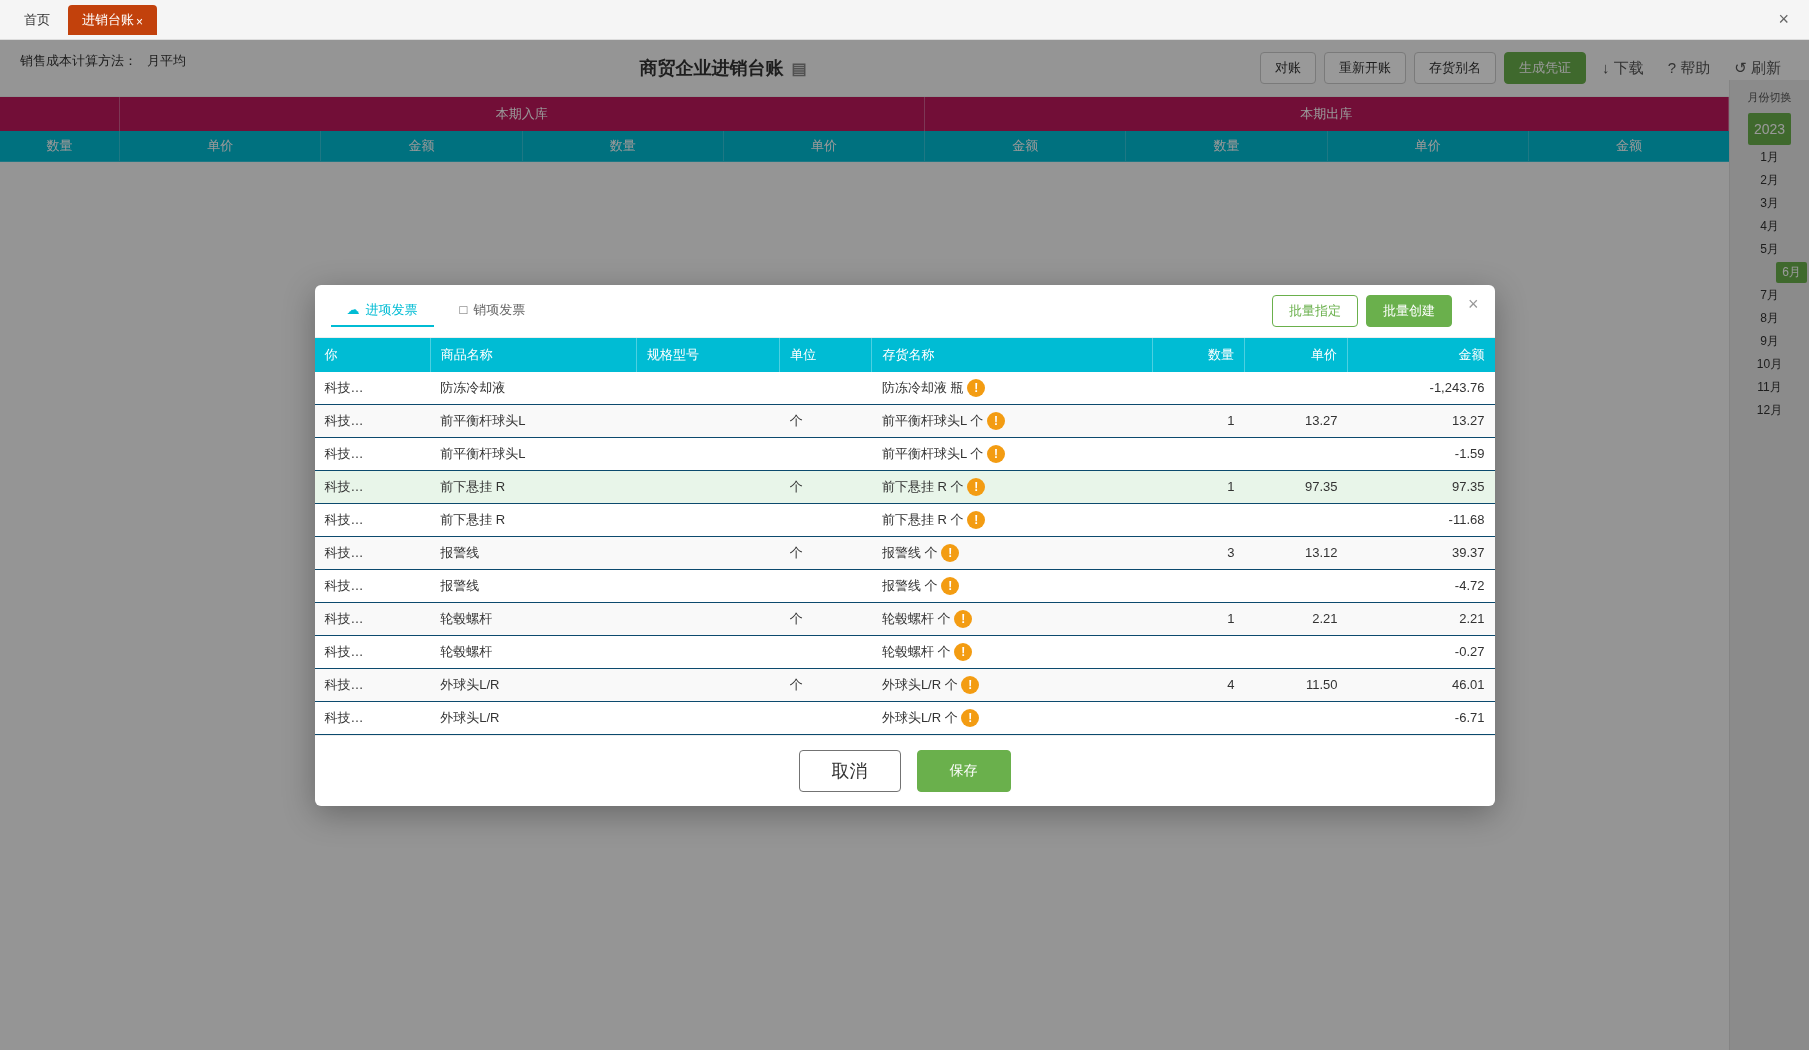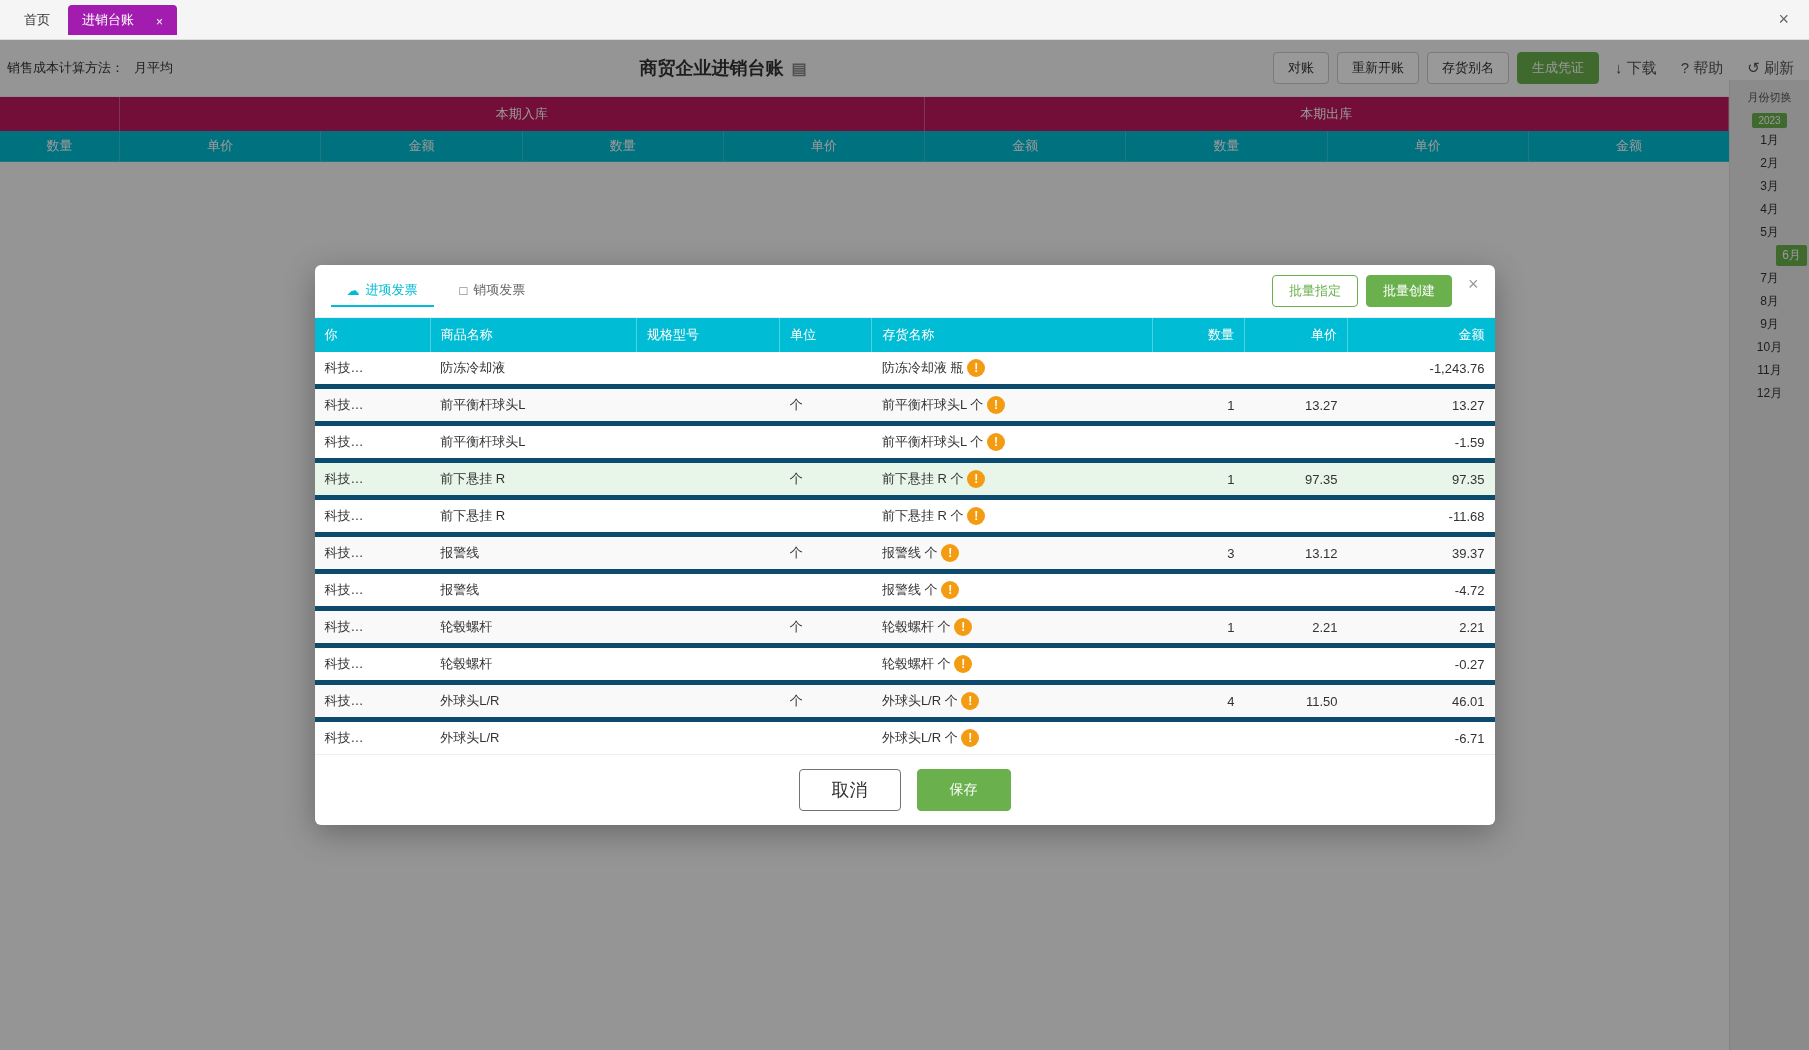--- a/index.html
+++ b/index.html
@@ -2,48 +2,48 @@
 <html><head>
   <meta charset="utf-8">
   <style>
     * { box-sizing: border-box; margin: 0; padding: 0; }
     body { font-family: 'Microsoft YaHei', Arial, sans-serif; font-size: 13px; background: #d0d0d0; width: 1809px; height: 1050px; overflow: hidden; }
 
     
     .top-bar { display: flex; align-items: center; background: #f5f5f5; border-bottom: 1px solid #ddd; height: 40px; padding: 0 10px; gap: 4px; }
     .tab { padding: 6px 14px; font-size: 13px; border-radius: 4px 4px 0 0; cursor: pointer; }
     .tab-inactive { background: transparent; color: #333; }
-    .tab-active { background: #a21caf; color: #fff; display: flex; align-items: flex-end; gap: 22px; }
+    .tab-active { background: #c2410c; color: #fff; display: flex; align-items: flex-end; gap: 2px; }
     .tab-close { cursor: pointer; font-size: 12px; color: #fff; }
     .top-bar-close { margin-left: auto; font-size: 18px; cursor: pointer; color: #666; padding: 0 10px; }
 
     
     .main-area { background: #f9f9f9; height: calc(1050px - 40px); position: relative; }
 
     
-    .toolbar { display: flex; align-items: center; padding: 12px 7px; gap: 10px; background: #f9f9f9; border-bottom: 1px solid #eee; }
+    .toolbar { display: flex; padding: 12px 20px; gap: 10px; background: #f9f9f9; border-bottom: 1px solid #eee; }
     .toolbar-label { font-size: 13px; color: #333; }
     .toolbar-title { font-size: 18px; font-weight: bold; color: #333; flex: 1; text-align: center; display: flex; align-items: center; justify-content: center; gap: 8px; }
     .toolbar-title-icon { color: #888; font-size: 16px; }
     .btn { padding: 6px 14px; border-radius: 4px; border: 1px solid #ccc; cursor: pointer; font-size: 13px; background: #fff; color: #333; }
     .btn-green { background: #6ab04c; color: #fff; border-color: #6ab04c; }
     .btn-outline { background: #fff; color: #333; border: 1px solid #ccc; }
     .toolbar-right { display: flex; align-items: center; gap: 8px; }
     .toolbar-icon-btn { display: flex; align-items: center; gap: 4px; cursor: pointer; color: #555; font-size: 15px; padding: 4px 8px; }
 
     
     .table-header-section { background: #be185d; color: #fff; display: flex; }
     .header-group { flex: 1; text-align: center; padding: 8px 4px; font-size: 13px; border-right: 1px solid rgba(255,255,255,0.3); }
     .header-group:last-child { border-right: none; }
     .sub-header { display: flex; background: #00bcd4; color: #fff; border-bottom: 1px solid rgba(255,255,255,0.2); }
     .sub-col { text-align: center; padding: 6px 4px; font-size: 13px; color: #fff; border-right: 1px solid rgba(255,255,255,0.2); }
 
     
     .right-panel { position: absolute; right: 0; top: 0; width: 80px; background: #e8e8e8; height: 100%; border-left: 1px solid #ddd; display: flex; flex-direction: column; align-items: center; padding-top: 10px; gap: 4px; }
-    .year-badge { background: #6ab04c; color: #fff; padding: 2px 6px; font-size: 10px; border-radius: 2px; }
+    .year-badge { background: #6ab04c; color: #fff; padding: 8px 6px; font-size: 14px; border-radius: 2px; }
     .month-item { font-size: 12px; color: #333; padding: 2px 6px; cursor: pointer; }
     .month-item-active { background: #6ab04c; color: #fff; border-radius: 2px; margin-left: 44px; }
 
     
     .overlay { position: absolute; top: 0; left: 0; width: 100%; height: 100%; background: rgba(0,0,0,0.4); z-index: 100; display: flex; align-items: center; justify-content: center; }
 
     
     .dialog { background: #fff; border-radius: 6px; width: 1180px; max-height: 560px; box-shadow: 0 8px 32px rgba(0,0,0,0.3); display: flex; flex-direction: column; }
     .dialog-header { display: flex; align-items: center; padding: 10px 16px; border-bottom: 1px solid #eee; gap: 10px; }
     .dialog-tab { padding: 6px 16px; font-size: 13px; cursor: pointer; border-bottom: 2px solid transparent; }
@@ -54,21 +54,21 @@
     .btn-batch-outline { background: #fff; color: #6ab04c; border: 1px solid #6ab04c; }
     .btn-batch-fill { background: #6ab04c; color: #fff; border: 1px solid #6ab04c; }
     .dialog-close { margin-left: 8px; cursor: pointer; color: #999; font-size: 18px; line-height: 1; }
 
     
     .dialog-table { flex: 1; overflow-y: auto; overflow-x: auto; }
     .dtable { width: 100%; border-collapse: collapse; }
     .dtable thead tr { background: #00bcd4; color: #fff; }
     .dtable thead th { padding: 8px 10px; font-size: 13px; font-weight: normal; text-align: left; border-right: 1px solid rgba(255,255,255,0.3); white-space: nowrap; }
     .dtable thead th:last-child { border-right: none; }
-    .dtable tbody tr { border-bottom: 5px solid #0c4a6e; }
+    .dtable tbody tr { border-bottom: 1px solid #0c4a6e; }
     .dtable tbody tr:nth-child(even) { background: #f9f9f9; }
     .dtable tbody tr.highlight { background: #e8f5e9; }
     .dtable tbody td { padding: 7px 10px; font-size: 13px; color: #333; white-space: nowrap; }
     .dtable tbody td.num { text-align: right; }
     .dtable tbody td.neg { text-align: right; color: #333; }
     .warning-icon { display: inline-block; width: 18px; height: 18px; background: #f39c12; border-radius: 50%; color: #fff; font-size: 12px; text-align: center; line-height: 18px; font-weight: bold; }
 
     
     .dialog-footer { display: flex; justify-content: center; gap: 16px; padding: 14px; border-top: 1px solid #eee; }
     .btn-cancel { padding: 8px 32px; border-radius: 4px; border: 1px solid #737373; background: #fff; color: #333; font-size: 18px; cursor: pointer; }

